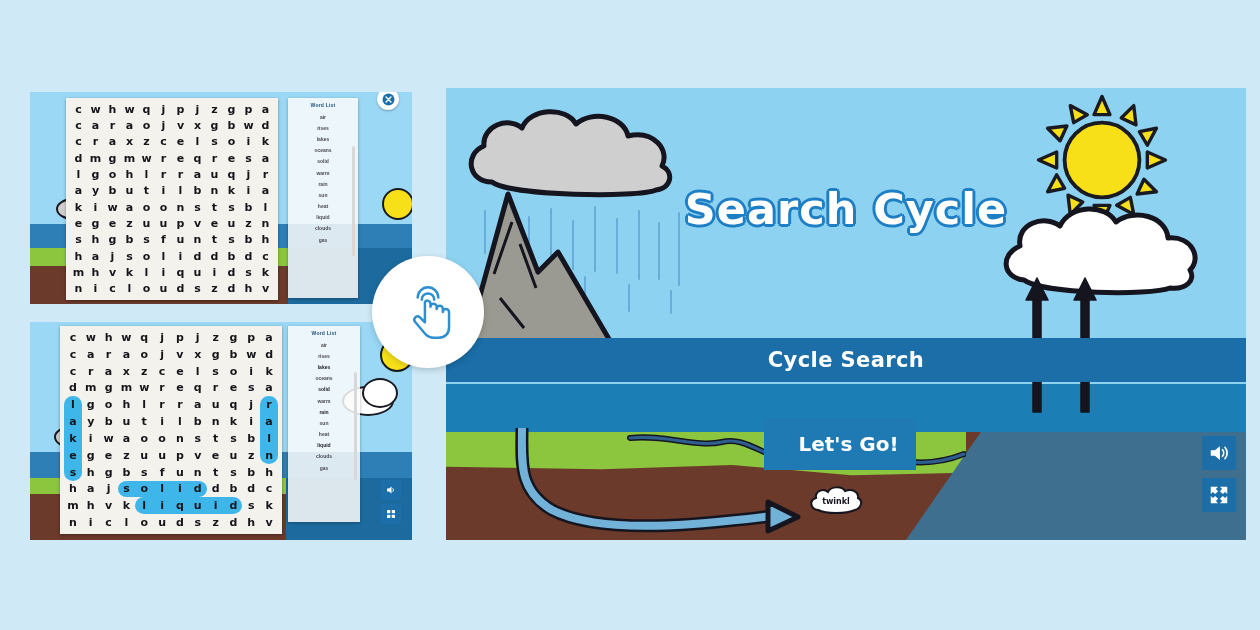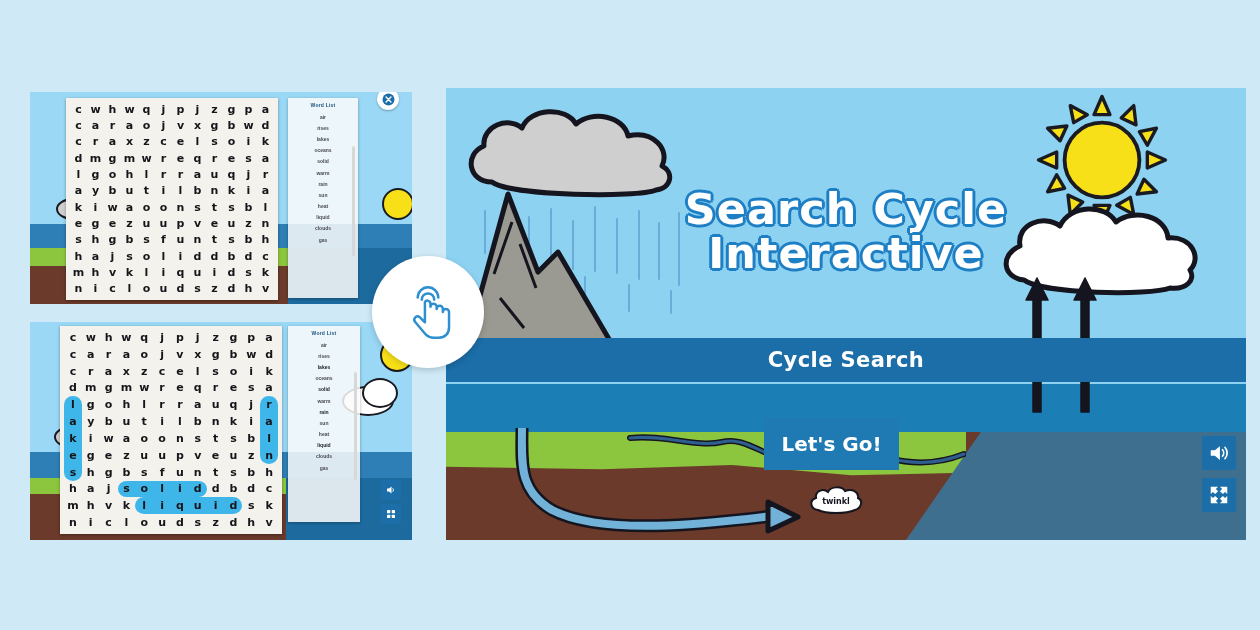--- a/index.html
+++ b/index.html
@@ -240,20 +240,21 @@
   }
 
   .go-btn {
     position: absolute;
     left: 318px; top: 330px;
     width: 135px; height: 52px;
     background: #1f7ab3;
     display: flex; align-items: center; justify-content: center;
     z-index: 16;
     cursor: pointer;
+    padding-left: 17px;
   }
   .go-btn span {
     color: #ffffff;
     font-family: "DejaVu Sans", sans-serif;
     font-weight: 700;
     font-size: 20px;
   }
 
   .ctl-btn {
     position: absolute;
@@ -1338,21 +1339,20 @@
 
     <svg class="evap-arrow" style="left:578px;top:186px;" width="26" height="140" viewBox="0 0 26 140">
       <path d="M13 4 L24 26 L17 26 L17 138 L9 138 L9 26 L2 26 Z" fill="#15151f" stroke="#15151f" stroke-width="1.5" stroke-linejoin="round"></path>
     </svg>
     <svg class="evap-arrow" style="left:626px;top:186px;" width="26" height="140" viewBox="0 0 26 140">
       <path d="M13 4 L24 26 L17 26 L17 138 L9 138 L9 26 L2 26 Z" fill="#15151f" stroke="#15151f" stroke-width="1.5" stroke-linejoin="round"></path>
     </svg>
 
     <div class="big-title">
       <div>Search Cycle</div>
-      <div>Interactive</div>
     </div>
 
     <div class="sea-top"></div>
 
     <div class="subject-bar">
       <span>Cycle Search</span>
     </div>
 
     <div class="land">
       <div class="grass"></div>

